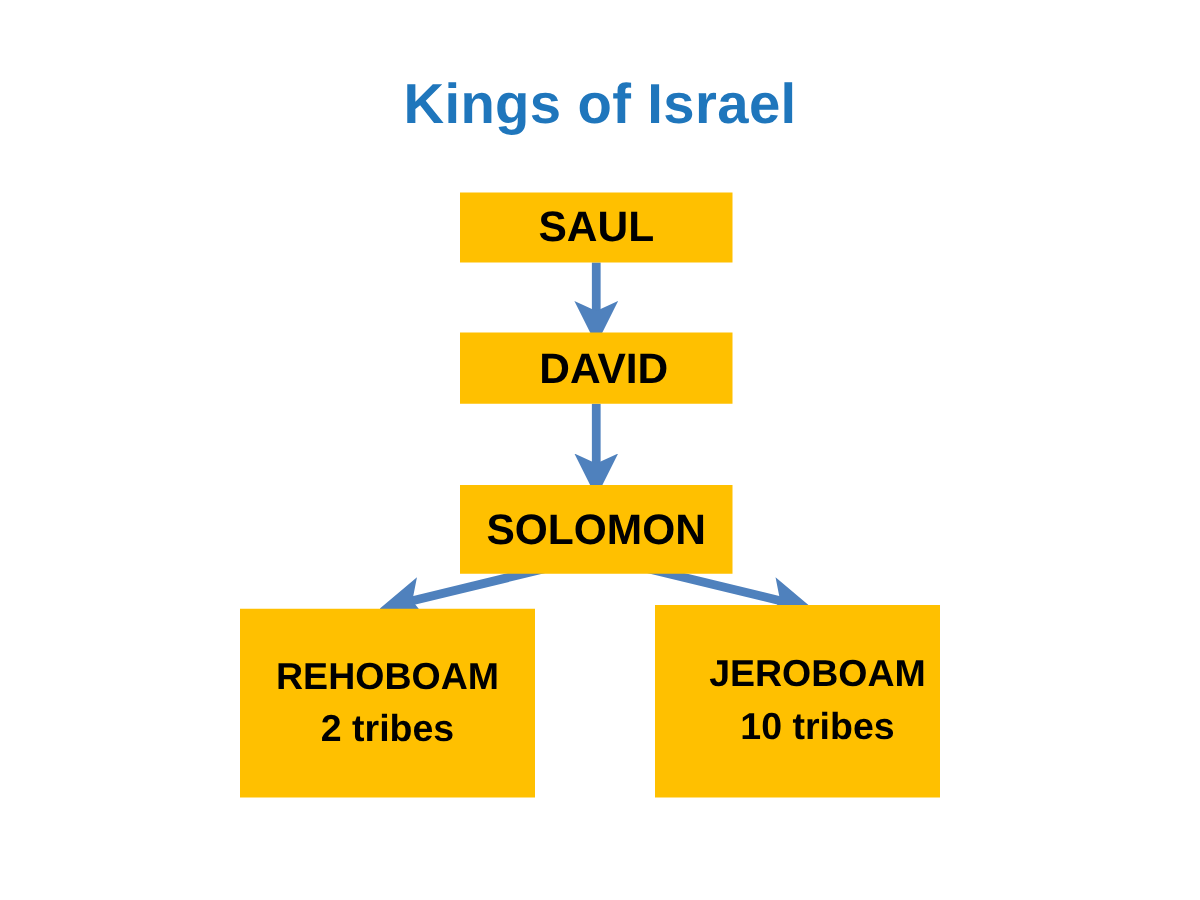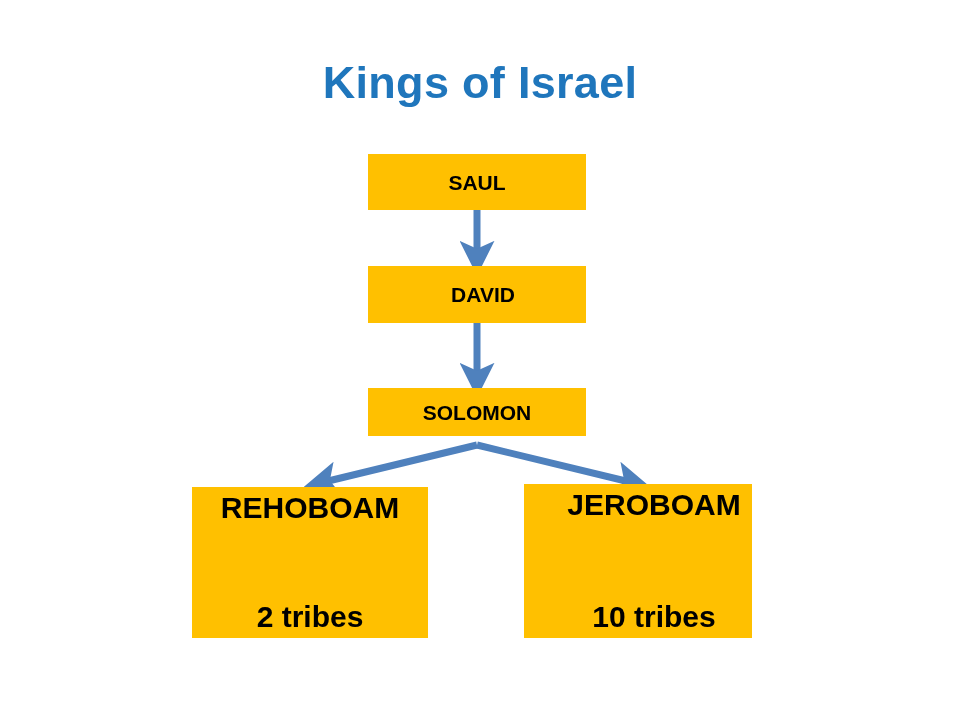--- a/index.html
+++ b/index.html
@@ -49,34 +49,33 @@
     box-sizing: border-box;
     text-align: center;
     line-height: 1.0;
   }
   .node .line {
     display: block;
     white-space: nowrap;
   }
 
   .node-single {
-    font-size: 21px;
+    font-size: 34px;
   }
   .node-multi {
     font-size: 30px;
-    justify-content: space-between;
   }
   .node-multi .line {
     margin: 6px 0;
   }
 
   
   #node-saul    { left: 368px; top: 154px; width: 218px; height: 56px; }
   #node-david   { left: 368px; top: 266px; width: 218px; height: 57px; padding-left: 12px; }
-  #node-solomon { left: 368px; top: 388px; width: 218px; height: 48px; }
+  #node-solomon { left: 368px; top: 388px; width: 218px; height: 71px; }
   #node-rehoboam{ left: 192px; top: 487px; width: 236px; height: 151px; }
   #node-jeroboam{ left: 524px; top: 484px; width: 228px; height: 154px; padding-left: 32px; }
 
   
   #arrow-layer {
     position: absolute;
     left: 0;
     top: 0;
     width: 960px;
     height: 720px;

